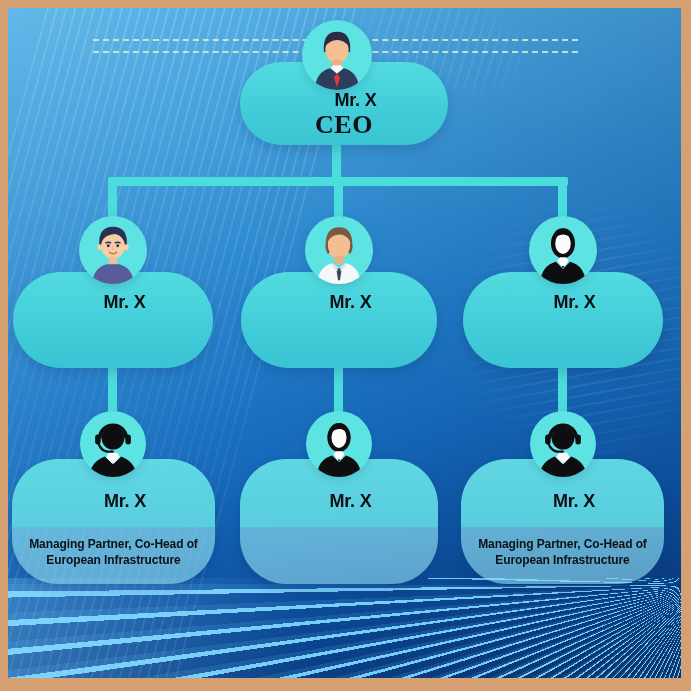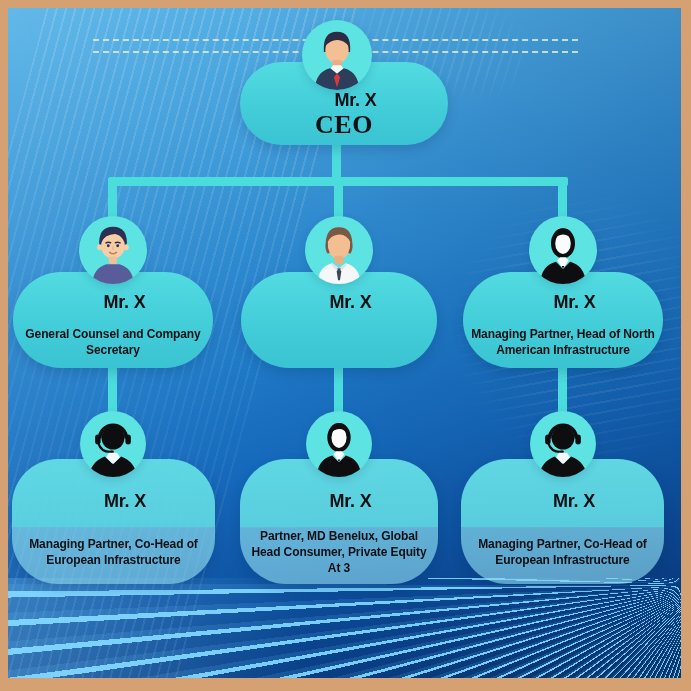--- a/index.html
+++ b/index.html
@@ -105,21 +105,20 @@
       <path d="M23.5 27 Q24 15 36 15 Q48 15 48.5 27 Q42 20 36 20.5 Q29 21 23.5 27 Z" fill="#2e2c44"></path>
       <rect x="31" y="41" width="10" height="9" rx="3" fill="#e9ae82"></rect>
       <path d="M13 72 Q14 53 29 49.5 L36 55 L43 49.5 Q58 53 59 72 Z" fill="#2c3e5b"></path>
       <path d="M29.5 49.5 L36 55 L42.5 49.5 L40 46.5 L32 46.5 Z" fill="#f6f8fa"></path>
       <path d="M36 55 L32.8 59 L36 69.5 L39.2 59 Z" fill="#d63b3b"></path>
     </svg>
   </div>
 
   <div class="pill" style="left:13px;top:272px;width:200px;height:96px;">
     <div class="name" style="top:20px;">Mr. X</div>
-    <div class="role" style="top:52px;height:38px;">General Counsel and Company Secretary</div>
   </div>
   <div class="avatar" style="left:79px;top:216px;width:68px;height:68px;">
     <svg viewBox="0 0 72 72">
       <path d="M21.5 32 Q20 11.5 36 11.5 Q52 11.5 50.5 32 Z" fill="#2c3054"></path>
       <ellipse cx="21.8" cy="33" rx="2.6" ry="3.2" fill="#f6cda5"></ellipse>
       <ellipse cx="50.2" cy="33" rx="2.6" ry="3.2" fill="#f6cda5"></ellipse>
       <ellipse cx="36" cy="32" rx="12.6" ry="13.2" fill="#f6cda5"></ellipse>
       <path d="M22.5 28 Q23 14 38 13.5 Q51 14 50 28 Q46 18.5 38 19 Q28 19.5 22.5 28 Z" fill="#2c3054"></path>
       <path d="M28.5 28.5 Q31 27 33.5 28.3" stroke="#2c3054" stroke-width="1.6" fill="none" stroke-linecap="round"></path>
       <path d="M38.5 28.3 Q41 27 43.5 28.5" stroke="#2c3054" stroke-width="1.6" fill="none" stroke-linecap="round"></path>
@@ -146,21 +145,20 @@
       <path d="M13 72 Q14 53.5 29 50 L36 55.5 L43 50 Q58 53.5 59 72 Z" fill="#f5f7f9"></path>
       <path d="M29 50 L36 55.5 L33 57.5 L28 52 Z" fill="#dce3e9"></path>
       <path d="M43 50 L36 55.5 L39 57.5 L44 52 Z" fill="#dce3e9"></path>
       <path d="M34 55.5 h4 l-2 3.5 z" fill="#2f3b4c"></path>
       <path d="M36 55.5 L33.5 58.5 L35 68 L37 68 L38.5 58.5 Z" fill="#3a4759"></path>
     </svg>
   </div>
 
   <div class="pill" style="left:463px;top:272px;width:200px;height:96px;">
     <div class="name" style="top:20px;">Mr. X</div>
-    <div class="role" style="top:52px;height:38px;">Managing Partner, Head of North American Infrastructure</div>
   </div>
   <div class="avatar" style="left:529px;top:216px;width:68px;height:68px;">
     <svg viewBox="0 0 72 72">
       <ellipse cx="36" cy="29" rx="10.5" ry="13.5" fill="#fbfbfb" stroke="#0e0e10" stroke-width="4.5"></ellipse>
       <path d="M25.4 26 Q25.8 13 36 13 Q46.2 13 46.6 26 Q42 19.5 36 19.6 Q30 19.7 25.4 26 Z" fill="#0e0e10"></path>
       <path d="M11.5 72 Q13 52.5 28.5 48.5 L36 56 L43.5 48.5 Q59 52.5 60.5 72 Z" fill="#0e0e10"></path>
       <path d="M30 47 L36 56 L42 47 L39 43.8 L33 43.8 Z" fill="#ffffff"></path>
       <path d="M34.6 53 h2.8 l-1.4 2.8 z" fill="#0e0e10"></path>
       <path d="M36 55 L34.2 57.8 L35.3 66 L36.7 66 L37.8 57.8 Z" fill="#0e0e10"></path>
     </svg>
@@ -179,21 +177,20 @@
       <path d="M20 35 Q23 45 34 44.5" fill="none" stroke="#0e0e10" stroke-width="2.4"></path>
       <ellipse cx="34.8" cy="44.5" rx="2.2" ry="1.8" fill="#0e0e10"></ellipse>
       <path d="M9.5 72 Q12 55 27 49.5 L36 58 L45 49.5 Q60 55 62.5 72 Z" fill="#0e0e10"></path>
       <path d="M28.5 50.5 L36 58 L43.5 50.5 L40.5 45.5 L31.5 45.5 Z" fill="#f5f7f9"></path>
       <path d="M36 57 l-2.6 3.4 2.6 5 2.6 -5 z" fill="#0e0e10"></path>
     </svg>
   </div>
 
   <div class="pill l3" style="left:240px;top:459px;width:198px;height:125px;">
     <div class="name" style="top:32px;">Mr. X</div>
-    <div class="role" style="top:72px;height:44px;">Partner, MD Benelux, Global Head Consumer, Private Equity At 3</div>
   </div>
   <div class="avatar" style="left:306px;top:411px;width:66px;height:66px;">
     <svg viewBox="0 0 72 72">
       <ellipse cx="36" cy="29" rx="10.5" ry="13.5" fill="#fbfbfb" stroke="#0e0e10" stroke-width="4.5"></ellipse>
       <path d="M25.4 26 Q25.8 13 36 13 Q46.2 13 46.6 26 Q42 19.5 36 19.6 Q30 19.7 25.4 26 Z" fill="#0e0e10"></path>
       <path d="M11.5 72 Q13 52.5 28.5 48.5 L36 56 L43.5 48.5 Q59 52.5 60.5 72 Z" fill="#0e0e10"></path>
       <path d="M30 47 L36 56 L42 47 L39 43.8 L33 43.8 Z" fill="#ffffff"></path>
       <path d="M34.6 53 h2.8 l-1.4 2.8 z" fill="#0e0e10"></path>
       <path d="M36 55 L34.2 57.8 L35.3 66 L36.7 66 L37.8 57.8 Z" fill="#0e0e10"></path>
     </svg>

